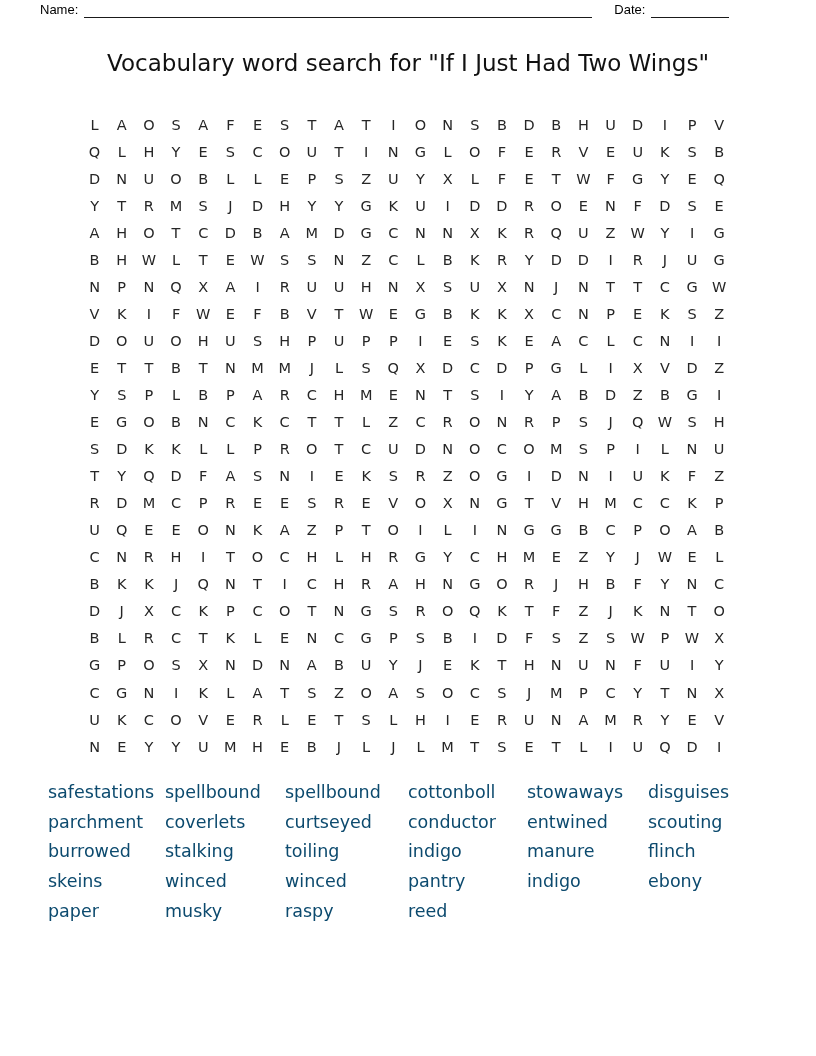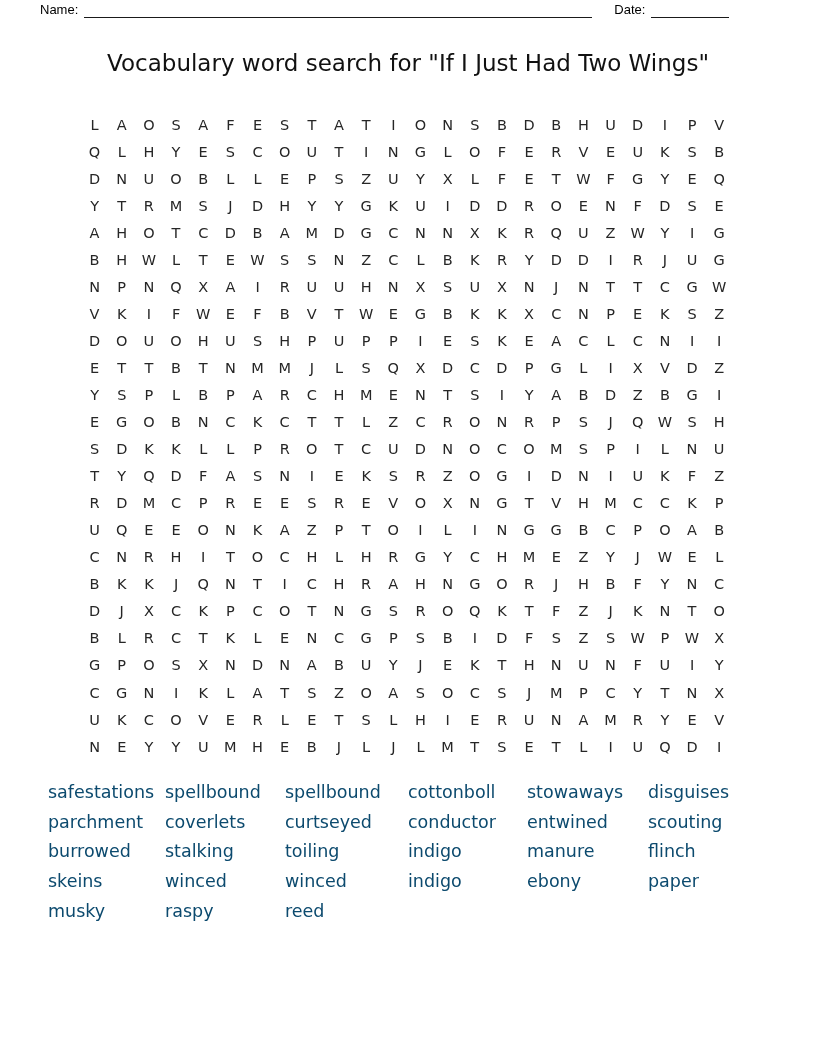--- a/index.html
+++ b/index.html
@@ -702,19 +702,20 @@
     <span class="word-item">scouting</span>
     <span class="word-item">burrowed</span>
     <span class="word-item">stalking</span>
     <span class="word-item">toiling</span>
     <span class="word-item">indigo</span>
     <span class="word-item">manure</span>
     <span class="word-item">flinch</span>
     <span class="word-item">skeins</span>
     <span class="word-item">winced</span>
     <span class="word-item">winced</span>
+    <span class="word-item">pantry</span>
     <span class="word-item">indigo</span>
     <span class="word-item">ebony</span>
     <span class="word-item">paper</span>
     <span class="word-item">musky</span>
     <span class="word-item">raspy</span>
     <span class="word-item">reed</span>
   </div>
 
 </body></html>

